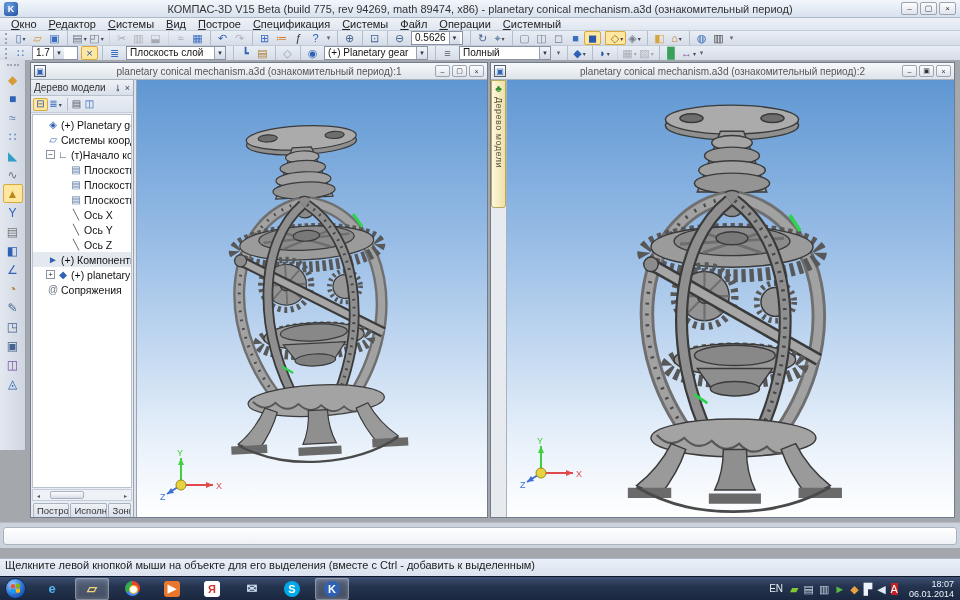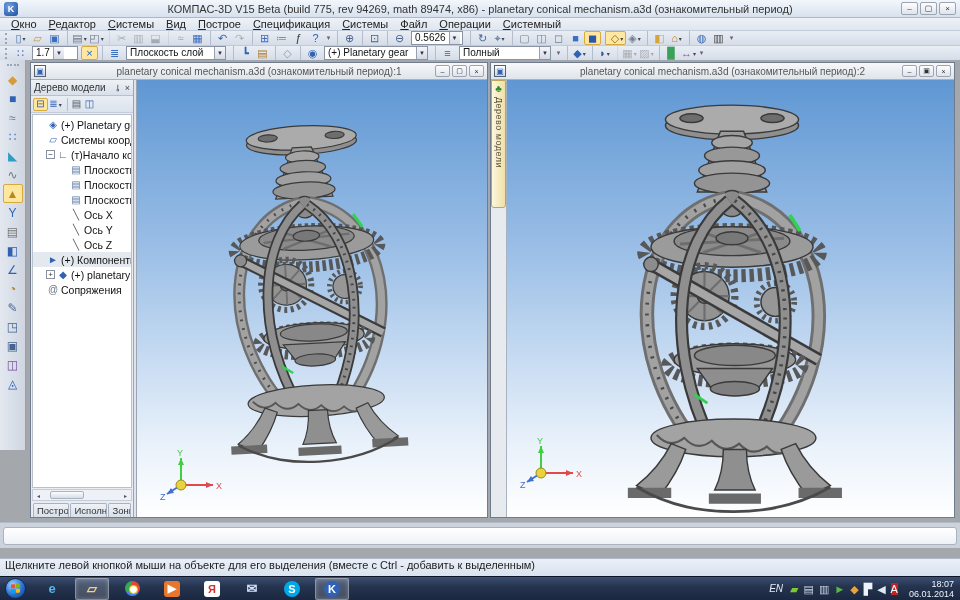--- a/index.html
+++ b/index.html
@@ -119,21 +119,21 @@
   .flag i { border-radius:1px; } .flag .f1{background:#f25022}.flag .f2{background:#7fba00}.flag .f3{background:#00a4ef}.flag .f4{background:#ffb900}
   .tb-apps { display:flex; align-items:center; gap:6px; }
   .tapp { width:34px; height:22px; display:flex; align-items:center; justify-content:center; border-radius:2px; }
   .tapp.active { background:rgba(255,255,255,.18); border:1px solid rgba(255,255,255,.35); box-shadow:inset 0 0 4px rgba(255,255,255,.25); }
   .tapp .g { font-size:13px; font-weight:bold; }
   .tapp .badge { width:16px; height:16px; border-radius:3px; display:flex; align-items:center; justify-content:center; font-size:11px; font-weight:bold; }
   .tapp .round { border-radius:50%; }
   .chrome-ball { width:15px; height:15px; border-radius:50%; background:conic-gradient(#ea4335 0 33%,#4285f4 33% 66%,#34a853 66% 100%); position:relative; }
   .chrome-ball::after { content:""; position:absolute; left:4px; top:4px; width:7px; height:7px; border-radius:50%; background:#fff; border:1.5px solid #f4c20d; }
   .tray { margin-left:auto; display:flex; align-items:center; gap:7px; padding-right:6px; }
-  .tray .lang { color:#e6ecf6; font-size:10px;font-style:italic; }
+  .tray .lang { color:#e6ecf6; font-size:10px; }
   .tray .ti { font-size:11px; line-height:12px; }
   .clock { text-align:right; color:#eef3fb; font-size:9px; line-height:10px; padding-left:4px; }
 </style>
 </head>
 <body>
 
 <svg width="0" height="0" style="position:absolute">
   <defs>
     <g id="mech" stroke="#3a3a3a" stroke-width="1">
       <ellipse cx="112" cy="30" rx="46" ry="10" fill="#8f8f8f"></ellipse>

